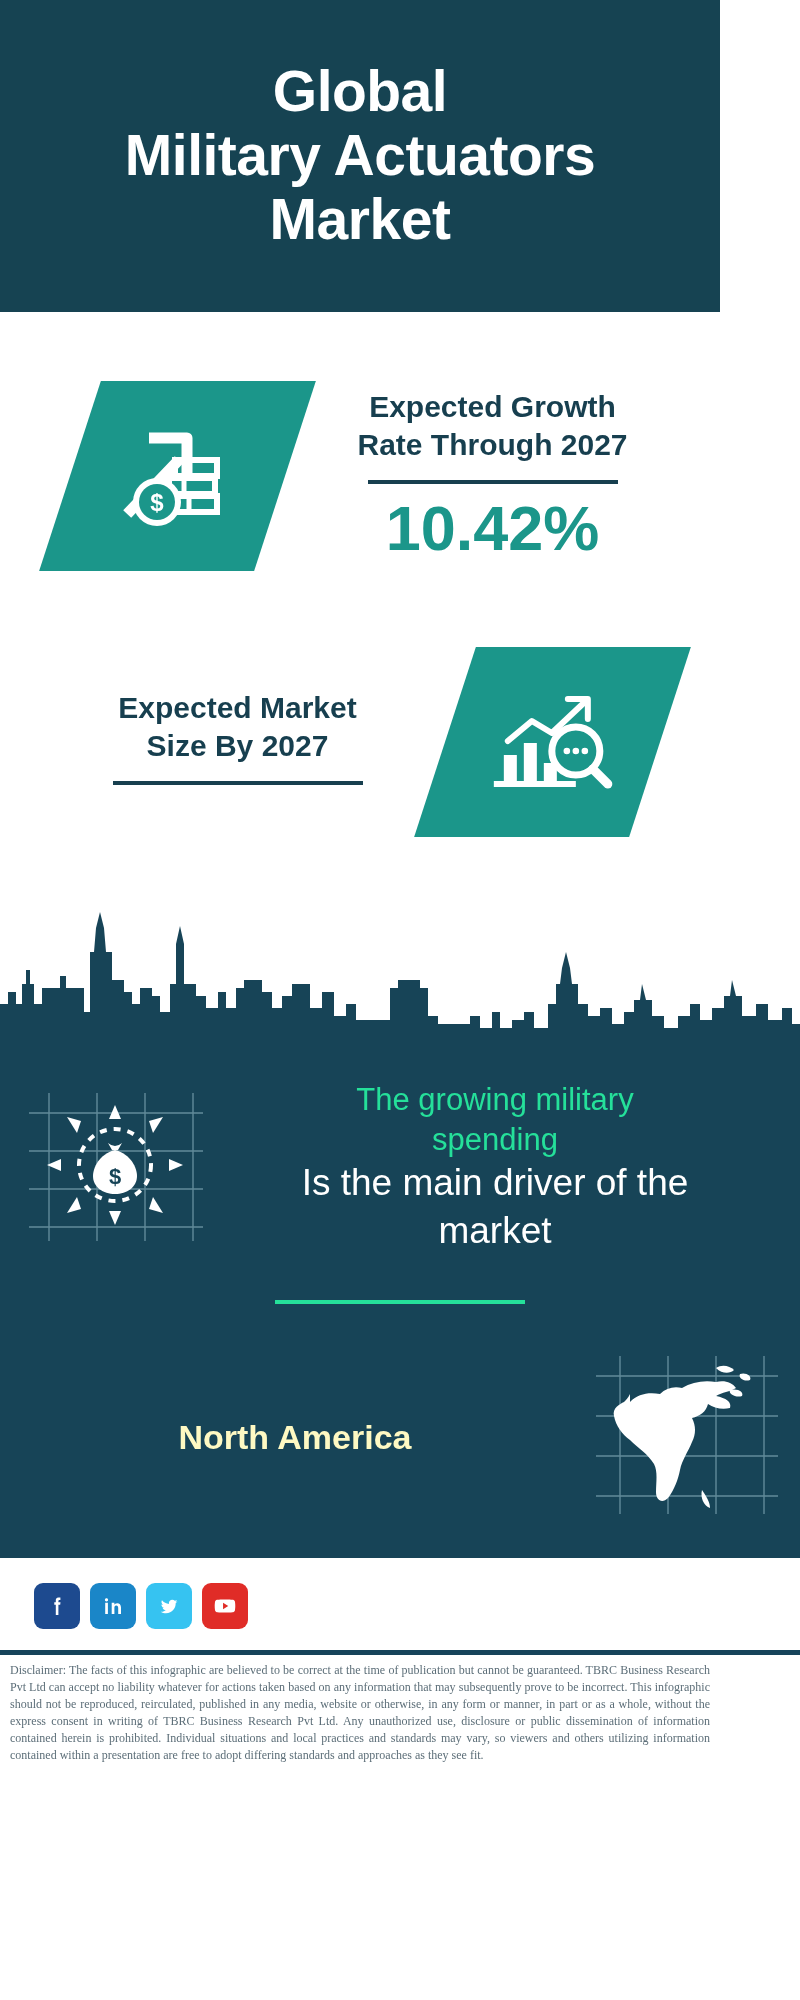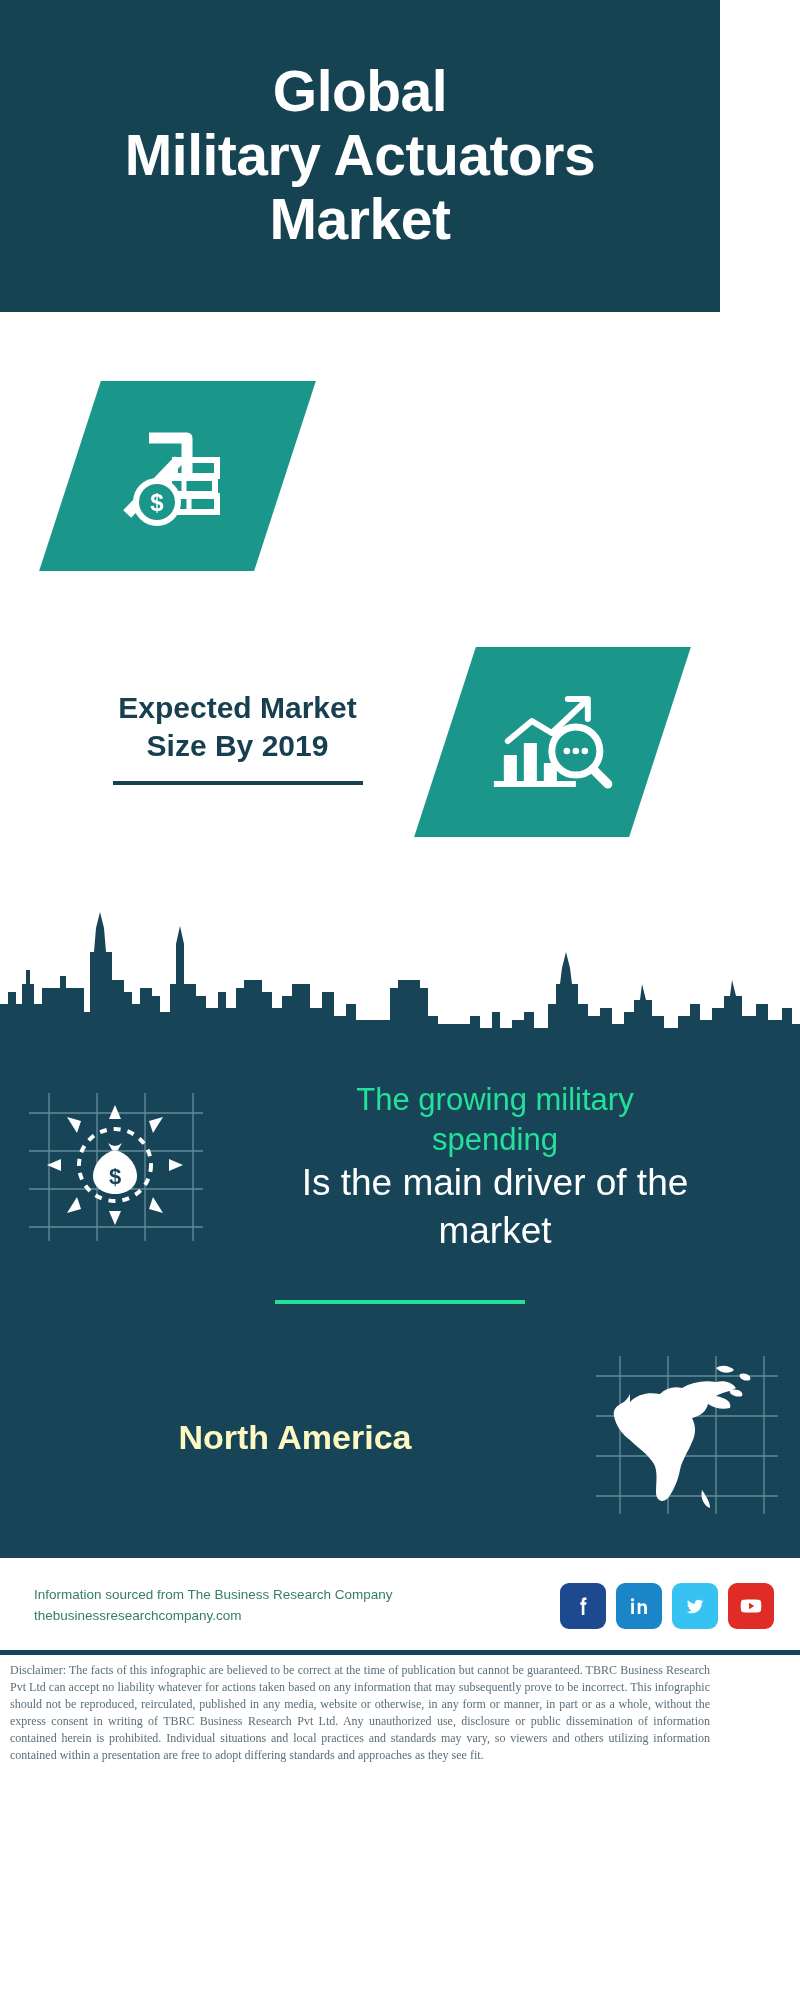--- a/index.html
+++ b/index.html
@@ -174,26 +174,32 @@
           <rect x="56" y="64" width="46" height="16" fill="none" stroke="#fff" stroke-width="6"></rect>
           <rect x="56" y="64" width="15" height="16" fill="none" stroke="#fff" stroke-width="5"></rect>
           <rect x="62" y="82" width="42" height="16" fill="none" stroke="#fff" stroke-width="6"></rect>
           <rect x="62" y="82" width="14" height="16" fill="none" stroke="#fff" stroke-width="5"></rect>
           <circle cx="44" cy="88" r="24" fill="#fff"></circle>
           <circle cx="44" cy="88" r="18" fill="#1b968a"></circle>
           <text x="44" y="97" font-family="Liberation Sans, sans-serif" font-size="24" font-weight="bold" fill="#fff" text-anchor="middle">$</text>
         </svg>
       </span>
     </div>
+    <div class="text-col">
+      <div class="stat-label">Expected Growth
+Rate Through 2027</div>
+      <div class="divider"></div>
+      <div class="stat-value">10.42%</div>
+    </div>
   </div>
 
   <div class="stat-row stat2">
     <div class="text-col">
       <div class="stat-label">Expected Market
-Size By 2019</div>
+Size By 2027</div>
       <div class="divider"></div>
     </div>
     <div class="para">
       <span class="ico">
         <svg width="130" height="115" viewBox="0 0 130 115" fill="none">
           <path d="M20 58 L44 38 L64 50 L98 18" stroke="#fff" stroke-width="6" fill="none" stroke-linecap="round" stroke-linejoin="round"></path>
           <path d="M80 16 H100 V36" stroke="#fff" stroke-width="6" fill="none" stroke-linecap="round" stroke-linejoin="round"></path>
           <rect x="16" y="72" width="13" height="26" fill="#fff"></rect>
           <rect x="36" y="60" width="13" height="38" fill="#fff"></rect>
           <rect x="56" y="80" width="13" height="18" fill="#fff"></rect>
@@ -280,24 +286,20 @@
             <path fill="#ffffff" d="M140 40 c8 -2 14 2 12 6 c-6 2 -14 -2 -12 -6 z"></path>
             <path fill="#ffffff" d="M112 140 c4 6 8 12 8 18 c-6 -2 -10 -10 -8 -18 z"></path>
           </svg>
         </span>
       </div>
     </div>
 
   </div>
 
   <div class="footer">
-    <div class="footer-text">
-      <div>Information sourced from The Business Research Company</div>
-      <div>thebusinessresearchcompany.com</div>
-    </div>
     <div class="social">
       <div class="social-btn fb">
         <svg width="24" height="24" viewBox="0 0 24 24">
             <path fill="#fff" d="M15.5 8.2h-2.1V6.9c0-.6.4-.8.7-.8h1.3V3.6h-1.9c-2.2 0-2.7 1.6-2.7 2.7v1.9H9.3v2.6h1.5V21h2.6v-10.2h1.8l.3-2.6z"></path>
           </svg>
       </div>
       <div class="social-btn li">
         <svg width="24" height="24" viewBox="0 0 24 24">
             <path fill="#fff" d="M6.9 8.8H4.2V20h2.7V8.8zM5.5 4.2c-.9 0-1.6.7-1.6 1.6s.7 1.6 1.6 1.6 1.6-.7 1.6-1.6-.7-1.6-1.6-1.6zM20 13.6c0-3-1.6-4.4-3.7-4.4-1.7 0-2.5.9-2.9 1.6V8.8H10.7c0 .8 0 11.2 0 11.2h2.7v-6.3c0-.3 0-.7.1-.9.3-.7.9-1.3 1.8-1.3 1.3 0 1.9.9 1.9 2.4V20H20v-6.4z"></path>
           </svg>

